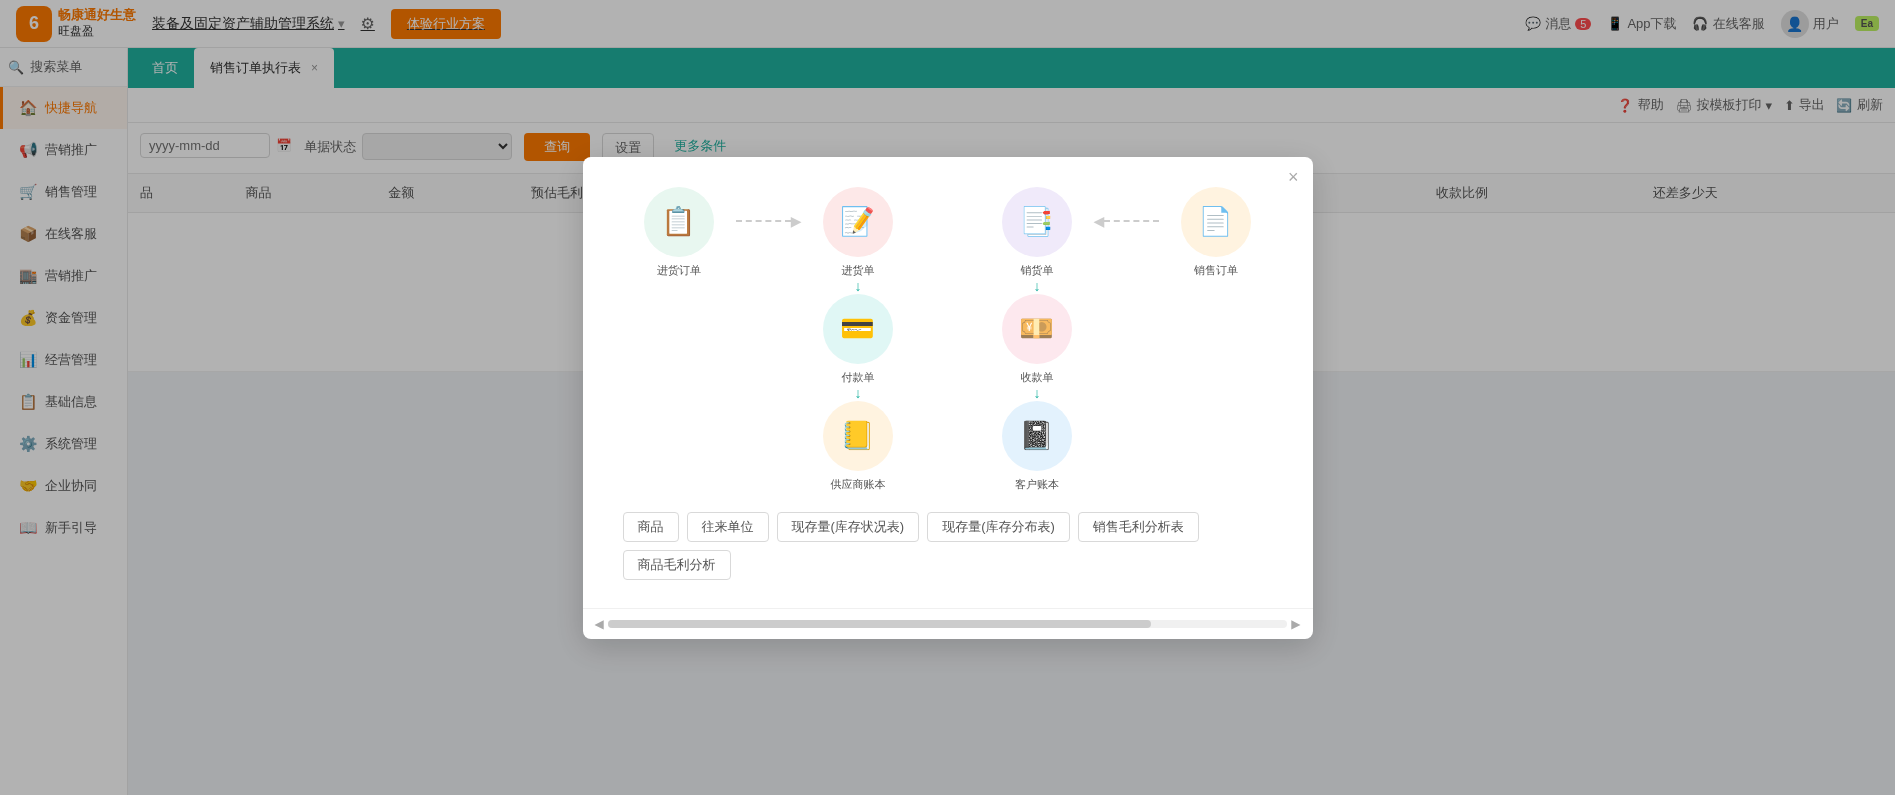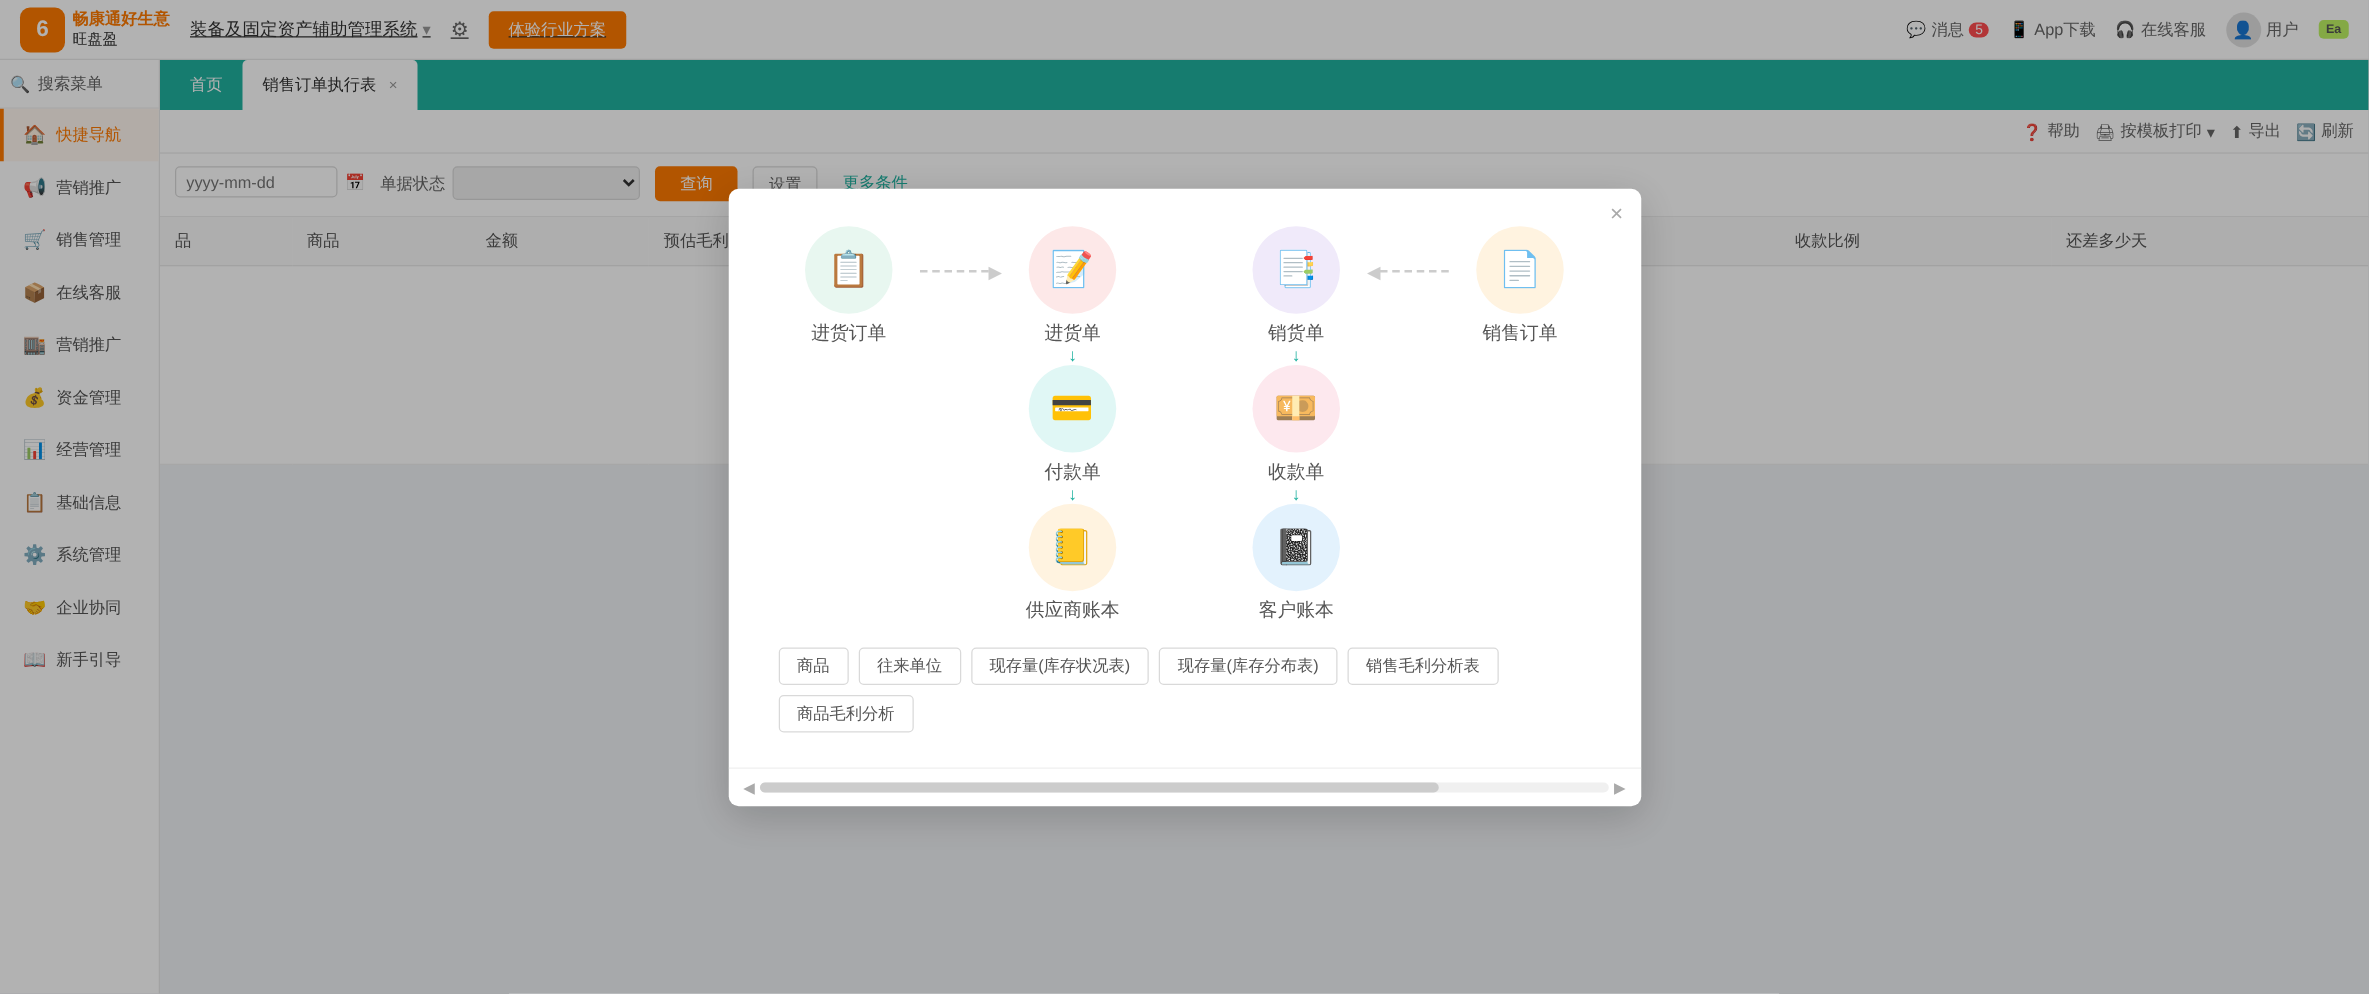--- a/index.html
+++ b/index.html
@@ -62,21 +62,21 @@
 
     
     .modal-overlay { position: fixed; top: 0; left: 0; right: 0; bottom: 0; background: rgba(0,0,0,0.3); z-index: 100; display: flex; justify-content: center; align-items: center; }
     .modal { background: #fff; border-radius: 8px; width: 730px; max-height: 580px; overflow: auto; box-shadow: 0 8px 32px rgba(0,0,0,0.18); position: relative; }
     .modal-body { padding: 30px 40px 20px 40px; }
 
     
     .flow-diagram { display: flex; flex-direction: column; gap: 0; }
     .flow-node { display: flex; flex-direction: column; align-items: center; width: 120px; }
     .flow-circle { width: 70px; height: 70px; border-radius: 50%; display: flex; align-items: center; justify-content: center; font-size: 28px; }
-    .flow-label { font-size: 15px; color: #555; margin-top: 6px; text-align: center; }
+    .flow-label { font-size: 11px; color: #555; margin-top: 6px; text-align: center; }
 
     .circle-green { background: #e8f7f0; }
     .circle-red { background: #fde8e8; }
     .circle-purple { background: #f0eafa; }
     .circle-orange { background: #fff3e0; }
     .circle-teal { background: #e0f7f5; }
     .circle-pink { background: #fde8ee; }
     .circle-orange2 { background: #fff3e0; }
     .circle-blue { background: #e3f2fd; }
 

